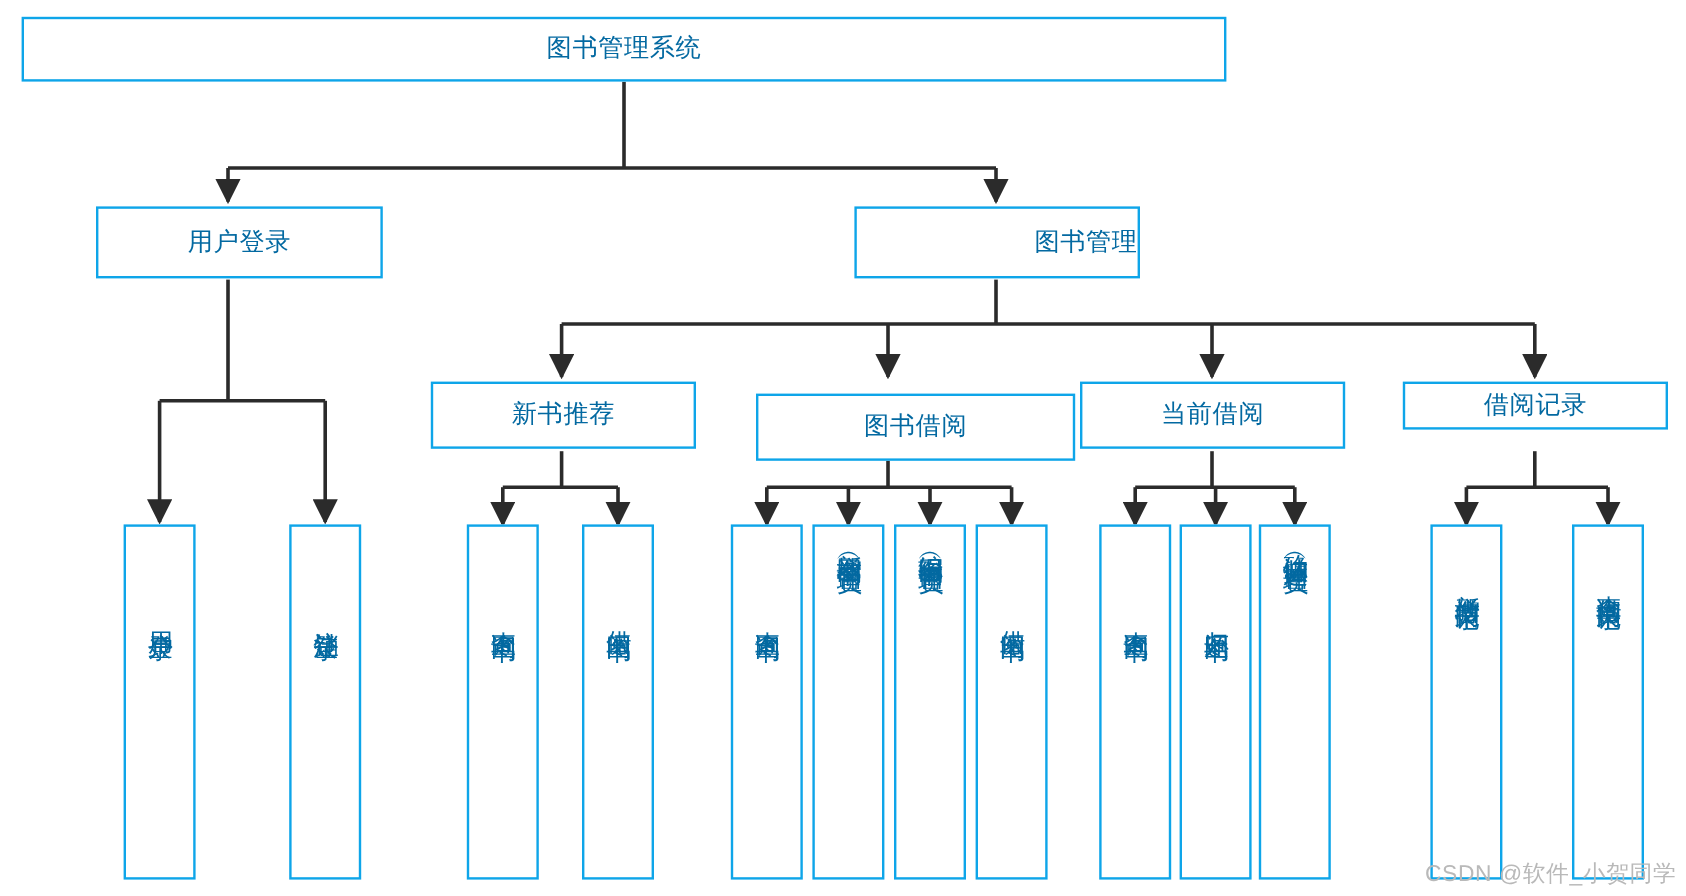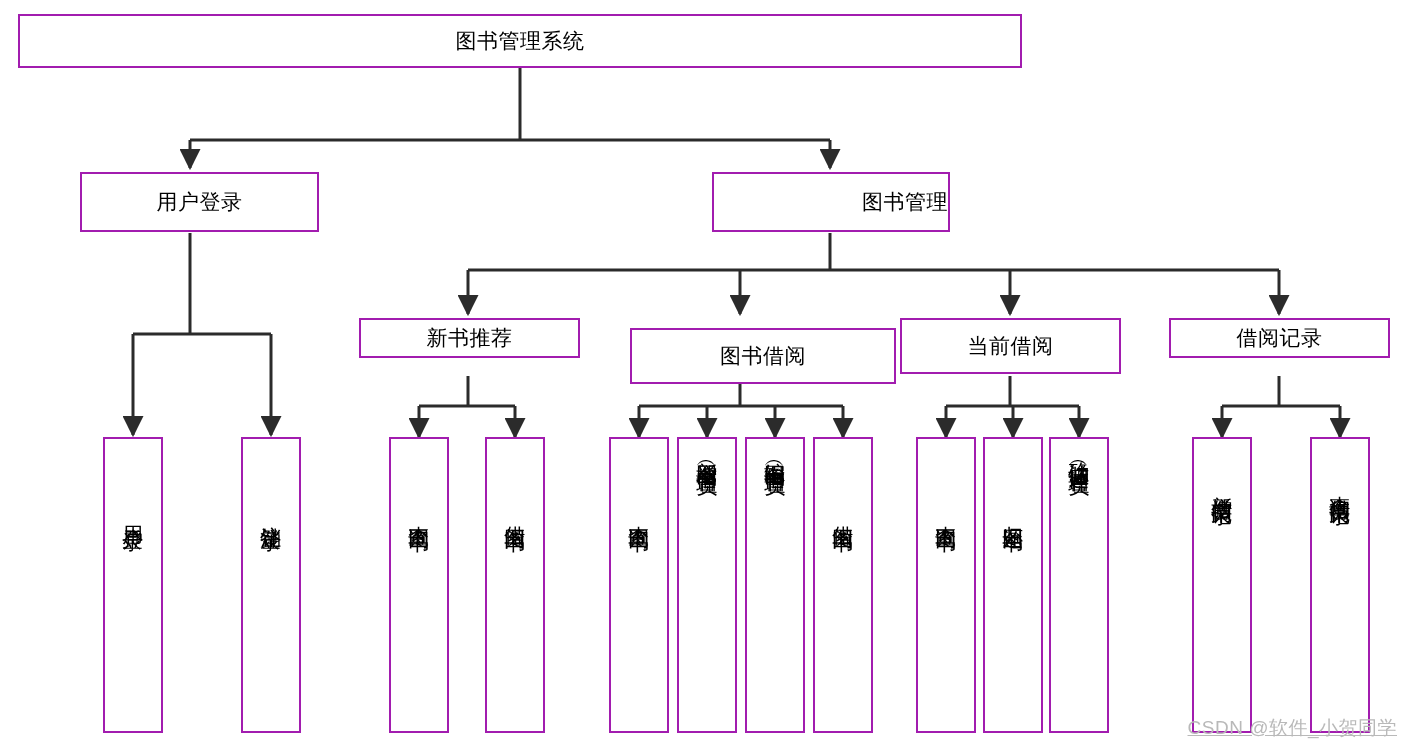--- a/index.html
+++ b/index.html
@@ -21,25 +21,25 @@
     position: absolute;
     left: 0;
     top: 0;
     width: 1405px;
     height: 747px;
   }
   .node-box {
     position: absolute;
     box-sizing: border-box;
     background: #ffffff;
-    border: 2px solid #a21caf;
+    border: 2px solid #0ea5e9;
     display: flex;
     align-items: center;
     justify-content: center;
-    color: #000000;
+    color: #0369a1;
   }
   .node-label {
     font-size: 21px;
     letter-spacing: 0.5px;
     white-space: nowrap;
     line-height: 1.1;
   }
   .node-box.vertical {
     align-items: flex-start;
     justify-content: center;
@@ -55,21 +55,20 @@
   }
   .watermark {
     position: absolute;
     right: 8px;
     bottom: 6px;
     font-size: 19px;
     color: #b9b9b9;
     white-space: nowrap;
     letter-spacing: 0.5px;
     pointer-events: none;
-    text-decoration: underline;
   }
 </style>
 </head>
 <body>
 
 <div id="diagram-root">
 
   <svg class="flow" viewBox="0 0 1405 747">
     <defs>
       <marker id="arrow" viewBox="0 0 10 10" refX="9" refY="5" markerWidth="7" markerHeight="7" orient="auto-start-reverse">
@@ -125,21 +124,21 @@
     <span class="node-label">图书管理系统</span>
   </div>
 
   <div class="node-box" style="left:80px; top:172px; width:239px; height:60px;">
     <span class="node-label">用户登录</span>
   </div>
   <div class="node-box" style="left:712px; top:172px; width:238px; height:60px;justify-content:flex-end;">
     <span class="node-label">图书管理</span>
   </div>
 
-  <div class="node-box" style="left:359px; top:318px; width:221px; height:40px;">
+  <div class="node-box" style="left:359px; top:318px; width:221px; height:56px;">
     <span class="node-label">新书推荐</span>
   </div>
   <div class="node-box" style="left:630px; top:318px; width:266px; height:56px;margin-top:10px;">
     <span class="node-label">图书借阅</span>
   </div>
   <div class="node-box" style="left:900px; top:318px; width:221px; height:56px;">
     <span class="node-label">当前借阅</span>
   </div>
   <div class="node-box" style="left:1169px; top:318px; width:221px; height:40px;">
     <span class="node-label">借阅记录</span>

